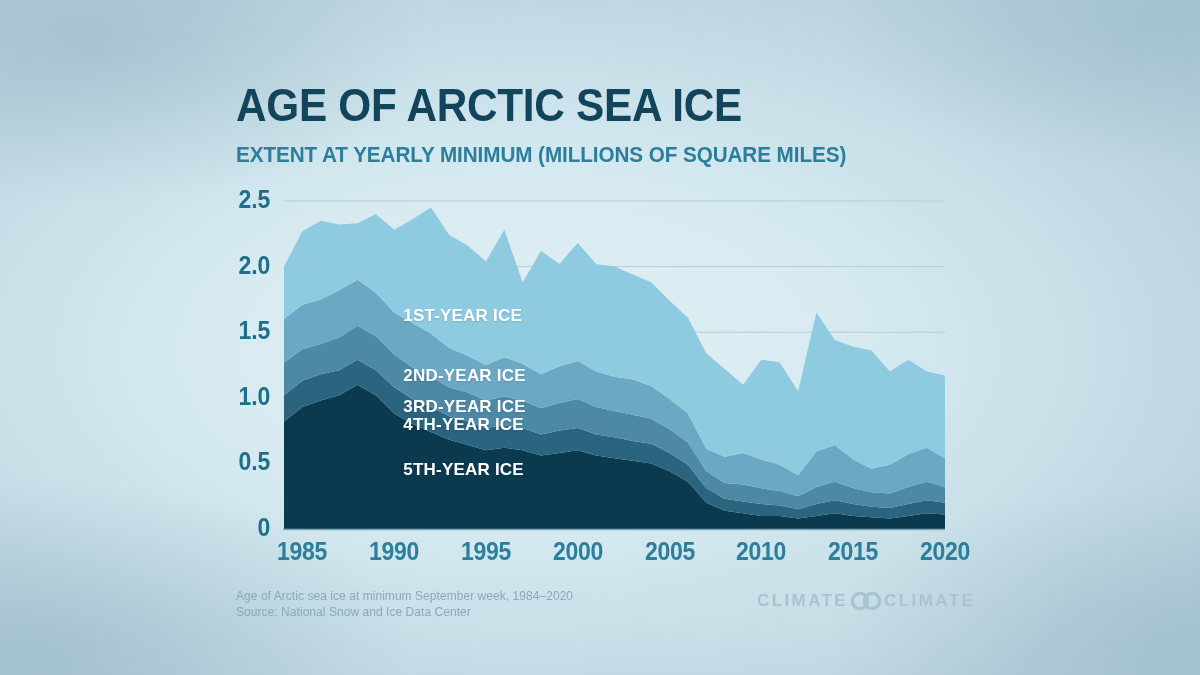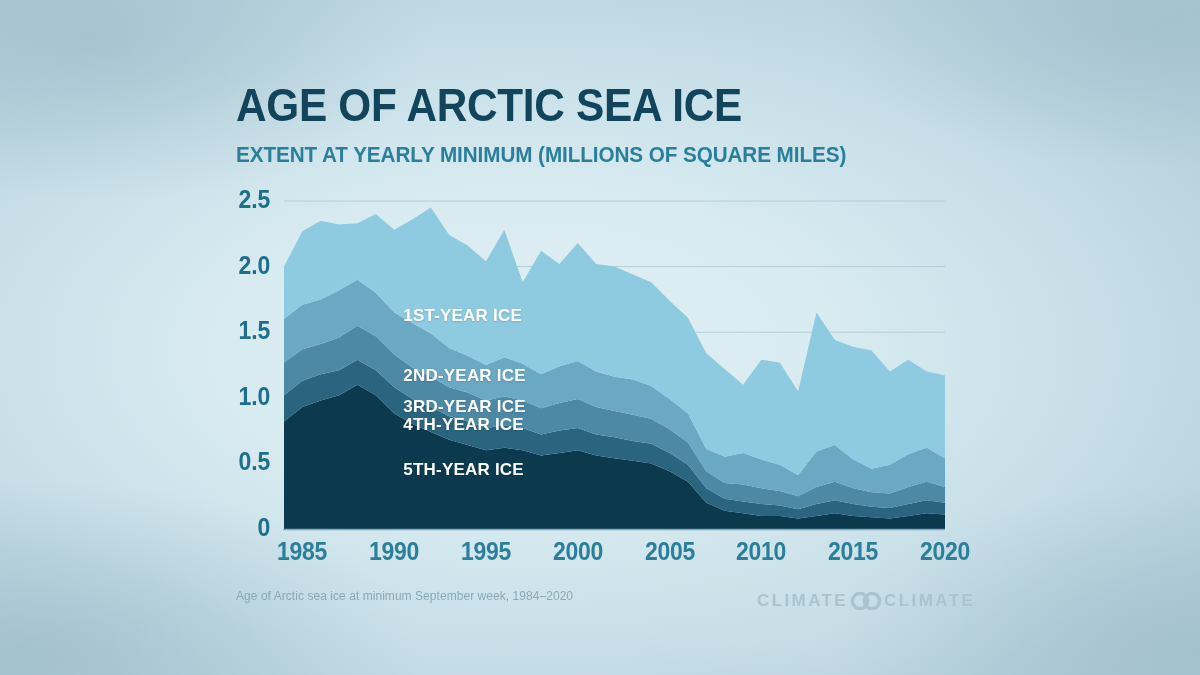--- a/index.html
+++ b/index.html
@@ -158,20 +158,21 @@
           <path d="M284.00 421.42 L302.36 406.98 L320.72 400.42 L339.08 395.18 L357.44 384.68 L375.81 395.18 L394.17 413.54 L412.53 424.04 L430.89 431.91 L449.25 439.78 L467.61 445.03 L485.97 450.28 L504.33 447.66 L522.69 450.28 L541.06 455.53 L559.42 452.90 L577.78 450.28 L596.14 455.53 L614.50 458.15 L632.86 460.78 L651.22 463.40 L669.58 471.27 L687.94 481.77 L706.31 502.76 L724.67 510.63 L743.03 513.26 L761.39 515.88 L779.75 515.88 L798.11 518.50 L816.47 515.88 L834.83 513.26 L853.19 515.88 L871.56 517.19 L889.92 518.50 L908.28 515.88 L926.64 513.26 L945.00 514.57 L945.00 529.00 L926.64 529.00 L908.28 529.00 L889.92 529.00 L871.56 529.00 L853.19 529.00 L834.83 529.00 L816.47 529.00 L798.11 529.00 L779.75 529.00 L761.39 529.00 L743.03 529.00 L724.67 529.00 L706.31 529.00 L687.94 529.00 L669.58 529.00 L651.22 529.00 L632.86 529.00 L614.50 529.00 L596.14 529.00 L577.78 529.00 L559.42 529.00 L541.06 529.00 L522.69 529.00 L504.33 529.00 L485.97 529.00 L467.61 529.00 L449.25 529.00 L430.89 529.00 L412.53 529.00 L394.17 529.00 L375.81 529.00 L357.44 529.00 L339.08 529.00 L320.72 529.00 L302.36 529.00 L284.00 529.00 Z" fill="#0b3a4e"></path>
           <path d="M284.00 395.18 L302.36 380.74 L320.72 374.18 L339.08 370.25 L357.44 359.75 L375.81 370.25 L394.17 387.30 L412.53 399.11 L430.89 406.98 L449.25 416.17 L467.61 421.42 L485.97 427.98 L504.33 425.35 L522.69 427.98 L541.06 434.54 L559.42 430.60 L577.78 427.98 L596.14 434.54 L614.50 437.16 L632.86 441.10 L651.22 443.72 L669.58 452.90 L687.94 464.71 L706.31 488.33 L724.67 498.82 L743.03 501.45 L761.39 504.07 L779.75 505.38 L798.11 509.32 L816.47 504.07 L834.83 500.14 L853.19 504.07 L871.56 506.70 L889.92 508.01 L908.28 504.07 L926.64 500.14 L945.00 502.76 L945.00 514.57 L926.64 513.26 L908.28 515.88 L889.92 518.50 L871.56 517.19 L853.19 515.88 L834.83 513.26 L816.47 515.88 L798.11 518.50 L779.75 515.88 L761.39 515.88 L743.03 513.26 L724.67 510.63 L706.31 502.76 L687.94 481.77 L669.58 471.27 L651.22 463.40 L632.86 460.78 L614.50 458.15 L596.14 455.53 L577.78 450.28 L559.42 452.90 L541.06 455.53 L522.69 450.28 L504.33 447.66 L485.97 450.28 L467.61 445.03 L449.25 439.78 L430.89 431.91 L412.53 424.04 L394.17 413.54 L375.81 395.18 L357.44 384.68 L339.08 395.18 L320.72 400.42 L302.36 406.98 L284.00 421.42 Z" fill="#2a647e"></path>
           <path d="M284.00 362.38 L302.36 349.26 L320.72 344.01 L339.08 337.45 L357.44 325.64 L375.81 336.14 L394.17 354.50 L412.53 367.62 L430.89 376.81 L449.25 387.30 L467.61 392.55 L485.97 400.42 L504.33 396.49 L522.69 400.42 L541.06 408.30 L559.42 403.05 L577.78 399.11 L596.14 406.98 L614.50 410.92 L632.86 414.86 L651.22 418.79 L669.58 429.29 L687.94 442.41 L706.31 471.27 L724.67 483.08 L743.03 484.39 L761.39 488.33 L779.75 490.95 L798.11 496.20 L816.47 487.02 L834.83 481.77 L853.19 488.33 L871.56 492.26 L889.92 493.58 L908.28 487.02 L926.64 481.77 L945.00 487.02 L945.00 502.76 L926.64 500.14 L908.28 504.07 L889.92 508.01 L871.56 506.70 L853.19 504.07 L834.83 500.14 L816.47 504.07 L798.11 509.32 L779.75 505.38 L761.39 504.07 L743.03 501.45 L724.67 498.82 L706.31 488.33 L687.94 464.71 L669.58 452.90 L651.22 443.72 L632.86 441.10 L614.50 437.16 L596.14 434.54 L577.78 427.98 L559.42 430.60 L541.06 434.54 L522.69 427.98 L504.33 425.35 L485.97 427.98 L467.61 421.42 L449.25 416.17 L430.89 406.98 L412.53 399.11 L394.17 387.30 L375.81 370.25 L357.44 359.75 L339.08 370.25 L320.72 374.18 L302.36 380.74 L284.00 395.18 Z" fill="#4d89a5"></path>
           <path d="M284.00 319.08 L302.36 304.65 L320.72 299.40 L339.08 290.22 L357.44 279.72 L375.81 292.84 L394.17 312.52 L412.53 323.02 L430.89 333.51 L449.25 347.94 L467.61 355.82 L485.97 365.00 L504.33 357.13 L522.69 363.69 L541.06 374.18 L559.42 366.31 L577.78 361.06 L596.14 371.56 L614.50 376.81 L632.86 379.43 L651.22 385.99 L669.58 399.11 L687.94 413.54 L706.31 448.97 L724.67 456.84 L743.03 452.90 L761.39 459.46 L779.75 464.71 L798.11 475.21 L816.47 451.59 L834.83 445.03 L853.19 459.46 L871.56 468.65 L889.92 464.71 L908.28 454.22 L926.64 447.66 L945.00 458.15 L945.00 487.02 L926.64 481.77 L908.28 487.02 L889.92 493.58 L871.56 492.26 L853.19 488.33 L834.83 481.77 L816.47 487.02 L798.11 496.20 L779.75 490.95 L761.39 488.33 L743.03 484.39 L724.67 483.08 L706.31 471.27 L687.94 442.41 L669.58 429.29 L651.22 418.79 L632.86 414.86 L614.50 410.92 L596.14 406.98 L577.78 399.11 L559.42 403.05 L541.06 408.30 L522.69 400.42 L504.33 396.49 L485.97 400.42 L467.61 392.55 L449.25 387.30 L430.89 376.81 L412.53 367.62 L394.17 354.50 L375.81 336.14 L357.44 325.64 L339.08 337.45 L320.72 344.01 L302.36 349.26 L284.00 362.38 Z" fill="#6ba8c4"></path>
           <path d="M284.00 266.60 L302.36 231.18 L320.72 220.68 L339.08 224.62 L357.44 223.30 L375.81 214.12 L394.17 229.86 L412.53 219.37 L430.89 207.56 L449.25 235.11 L467.61 245.61 L485.97 261.35 L504.33 229.86 L522.69 282.34 L541.06 250.86 L559.42 263.98 L577.78 242.98 L596.14 263.98 L614.50 266.60 L632.86 274.47 L651.22 282.34 L669.58 300.71 L687.94 317.77 L706.31 353.19 L724.67 368.94 L743.03 384.68 L761.39 359.75 L779.75 362.38 L798.11 391.24 L816.47 312.52 L834.83 340.07 L853.19 346.63 L871.56 350.57 L889.92 371.56 L908.28 359.75 L926.64 371.56 L945.00 375.50 L945.00 458.15 L926.64 447.66 L908.28 454.22 L889.92 464.71 L871.56 468.65 L853.19 459.46 L834.83 445.03 L816.47 451.59 L798.11 475.21 L779.75 464.71 L761.39 459.46 L743.03 452.90 L724.67 456.84 L706.31 448.97 L687.94 413.54 L669.58 399.11 L651.22 385.99 L632.86 379.43 L614.50 376.81 L596.14 371.56 L577.78 361.06 L559.42 366.31 L541.06 374.18 L522.69 363.69 L504.33 357.13 L485.97 365.00 L467.61 355.82 L449.25 347.94 L430.89 333.51 L412.53 323.02 L394.17 312.52 L375.81 292.84 L357.44 279.72 L339.08 290.22 L320.72 299.40 L302.36 304.65 L284.00 319.08 Z" fill="#8ecae0"></path>
           <line x1="283" x2="945" y1="529.5" y2="529.5" stroke="#7fa8bb" stroke-width="1.5"></line>
         </svg><div class="ytick" style="left: 218px; top: 513px;">0</div><div class="ytick" style="left: 218px; top: 447.4px;">0.5</div><div class="ytick" style="left: 218px; top: 381.8px;">1.0</div><div class="ytick" style="left: 218px; top: 316.2px;">1.5</div><div class="ytick" style="left: 218px; top: 250.6px;">2.0</div><div class="ytick" style="left: 218px; top: 185px;">2.5</div><div class="xtick" style="left: 302.361px;">1985</div><div class="xtick" style="left: 394.167px;">1990</div><div class="xtick" style="left: 485.972px;">1995</div><div class="xtick" style="left: 577.778px;">2000</div><div class="xtick" style="left: 669.583px;">2005</div><div class="xtick" style="left: 761.389px;">2010</div><div class="xtick" style="left: 853.194px;">2015</div><div class="xtick" style="left: 945px;">2020</div><div class="series-label" style="left: 403.347px; top: 306.144px;">1ST-YEAR ICE</div><div class="series-label" style="left: 403.347px; top: 366.496px;">2ND-YEAR ICE</div><div class="series-label" style="left: 403.347px; top: 396.672px;">3RD-YEAR ICE</div><div class="series-label" style="left: 403.347px; top: 415.04px;">4TH-YEAR ICE</div><div class="series-label" style="left: 403.347px; top: 459.648px;">5TH-YEAR ICE</div></div>
 
     <div class="caption">
       <div>Age of Arctic sea ice at minimum September week, 1984–2020</div>
+      <div>Source: National Snow and Ice Data Center</div>
     </div>
 
     <div class="logo">
       <span>CLIMATE</span>
       <span class="mark">
         <svg width="34" height="18" viewBox="0 0 34 18">
           <circle cx="11" cy="9" r="7.6" fill="none" stroke="#a9c4cf" stroke-width="3.4"></circle>
           <circle cx="23" cy="9" r="7.6" fill="none" stroke="#a9c4cf" stroke-width="3.4"></circle>
         </svg>
       </span>

